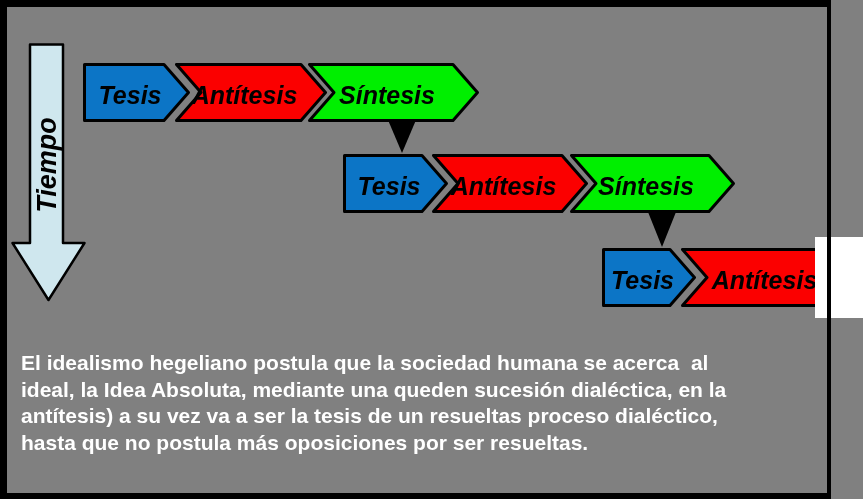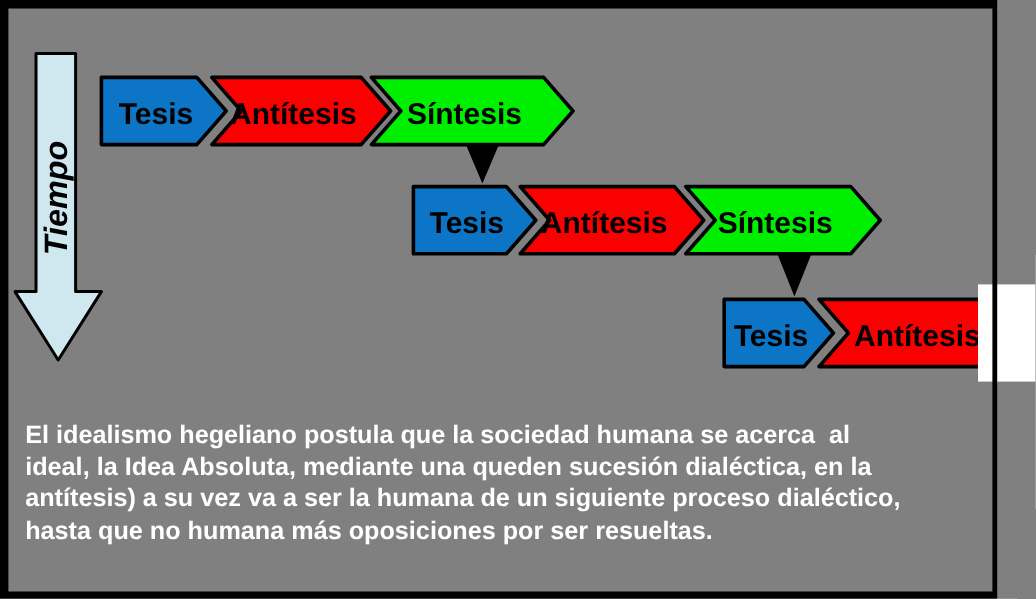--- a/index.html
+++ b/index.html
@@ -12,21 +12,21 @@
     position:absolute; left:0; top:0; width:831px; height:499px;
     box-sizing:border-box;
     border-style:solid; border-color:#000;
     border-width:7px 4px 6px 7px;
     z-index:30; pointer-events:none;
   }
   .white-overlay{
     position:absolute; left:815px; top:237px; width:48px; height:81px;
     background:#ffffff; z-index:20;
   }
-  .arrow{ position:absolute; height:62px; z-index:5; }
+  .arrow{ position:absolute; height:62px; z-index:5;font-style:italic; }
   .arrow svg{ position:absolute; left:0; top:0; overflow:visible; }
   .alabel{
     position:absolute; left:0; top:0; bottom:0; right:13px;
     display:flex; align-items:center; justify-content:center;
     font-weight:bold; font-size:25px; color:#000; padding-top:2px;
     white-space:nowrap;
   }
   .connector{
     position:absolute; width:0; height:0; z-index:4;
     border-left:14px solid transparent;
@@ -112,19 +112,19 @@
       <polygon points="1.5,1.5 154,1.5 178.5,29.5 154,57.5 1.5,57.5 26,29.5" stroke="#000" stroke-width="3" stroke-linejoin="round" fill="#fb0000"></polygon>
     </svg>
     <span class="alabel">Antítesis</span>
   </div>
 
   <div class="white-overlay"></div>
 
   <div class="caption">
     <div class="cap-line">El idealismo hegeliano postula que la sociedad humana se acerca  al</div>
     <div class="cap-line">ideal, la Idea Absoluta, mediante una queden sucesión dialéctica, en la</div>
-    <div class="cap-line">antítesis) a su vez va a ser la humana de un siguiente proceso dialéctico,</div>
-    <div class="cap-line">hasta que no humana más oposiciones por ser resueltas.</div>
+    <div class="cap-line">antítesis) a su vez va a ser la tesis de un resueltas proceso dialéctico,</div>
+    <div class="cap-line">hasta que no postula más oposiciones por ser resueltas.</div>
   </div>
 
   <div class="frame"></div>
 
 </div>
 
 </body></html>

